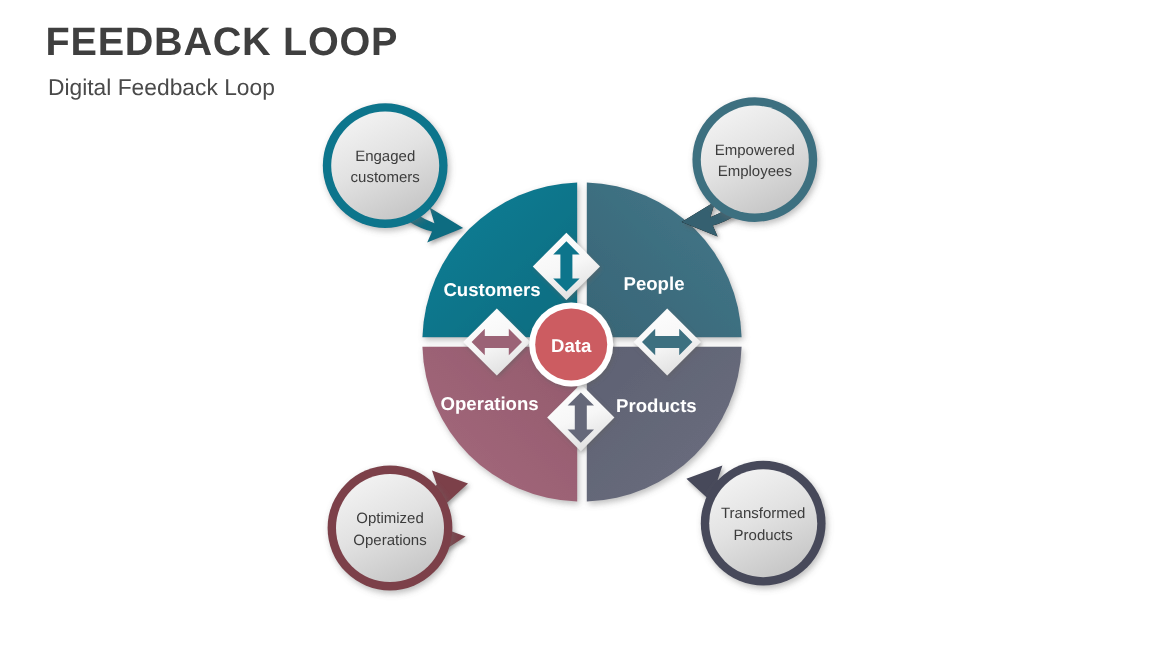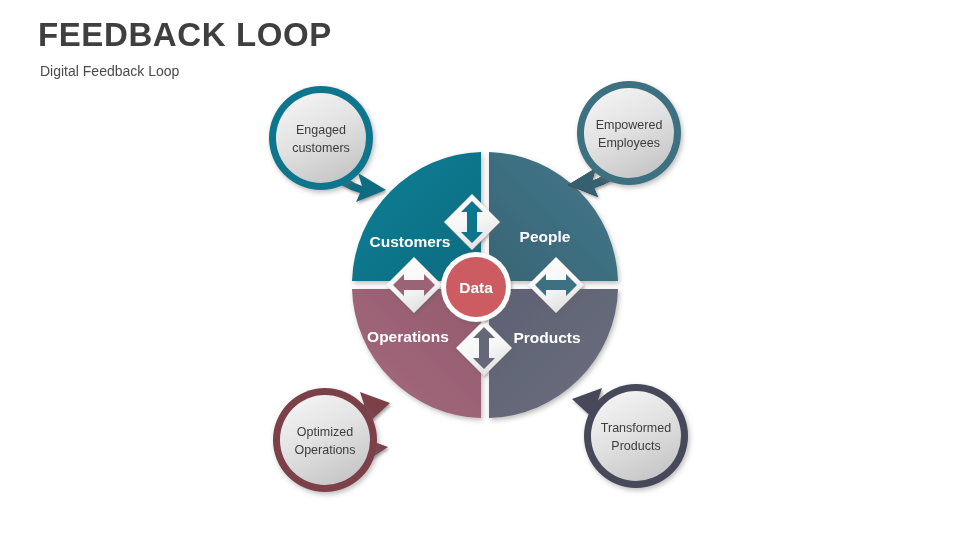--- a/index.html
+++ b/index.html
@@ -32,21 +32,21 @@
   #page-title {
     font-size: 33px;
     font-weight: bold;
     color: #3f3f3f;
     letter-spacing: 0.6px;
     line-height: 1.15;
     margin: 0;
     white-space: nowrap;
   }
   #page-subtitle {
-    font-size: 14px;
+    font-size: 19px;
     font-weight: normal;
     color: #4a4a4a;
     margin: 9px 0 0 2px;
     line-height: 1.2;
     white-space: nowrap;
   }
 
   
   #diagram {
     position: absolute;

